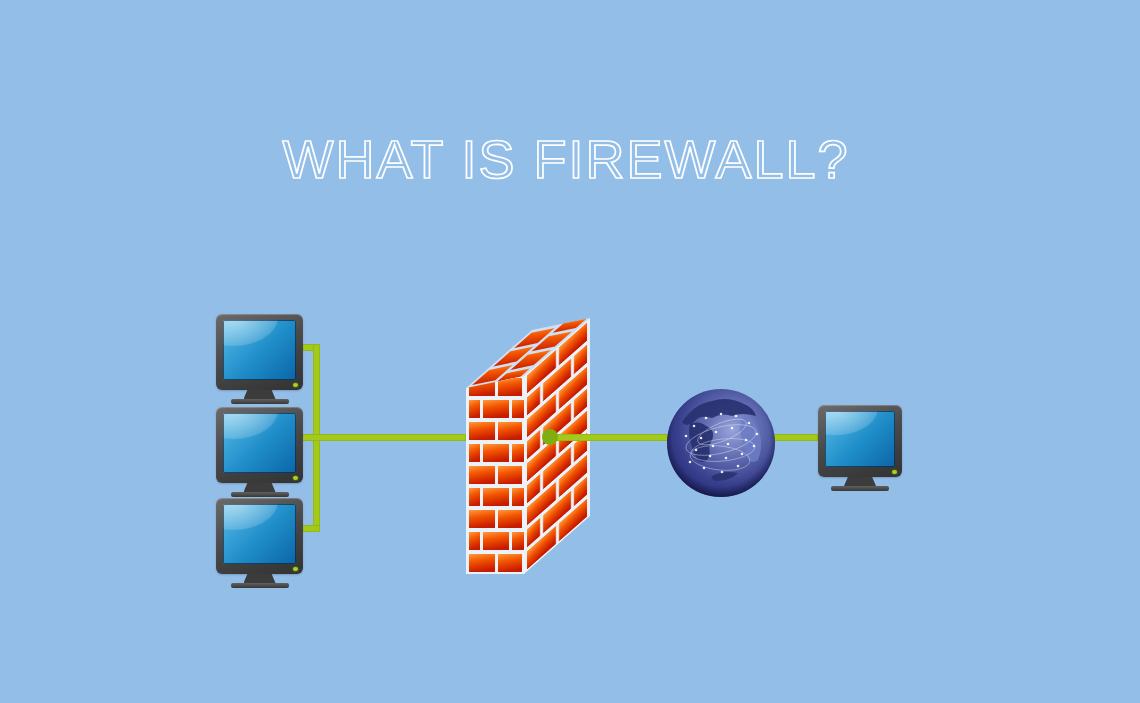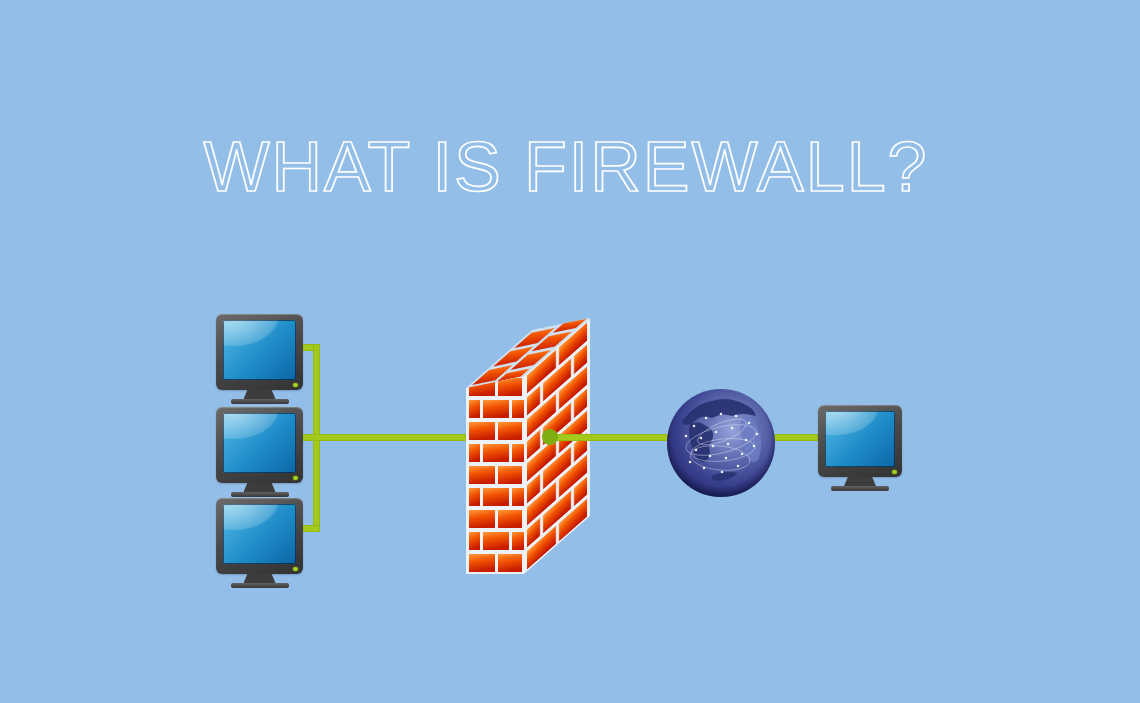--- a/index.html
+++ b/index.html
@@ -9,21 +9,21 @@
     width: 1140px; height: 703px;
     background: var(--background, #93bee8);
     overflow: hidden;
   }
 
   
   .title {
     position: absolute;
     left: 0; right: 8px; top: 132px;
     text-align: center;
-    font-size: 70px;
+    font-size: 54px;
     line-height: 1;
     letter-spacing: 2px;
     font-weight: 100;
     color: var(--title-text, #ffffff);
     white-space: nowrap;
   }
   @supports (-webkit-text-stroke: 1px white) {
     .title {
       -webkit-text-fill-color: transparent;
       -webkit-text-stroke: 1.7px var(--title-text, #ffffff);

